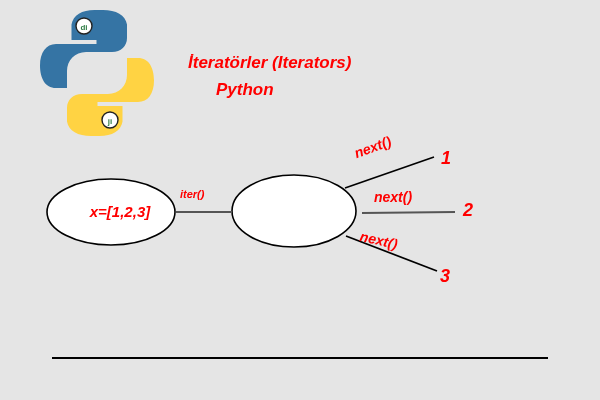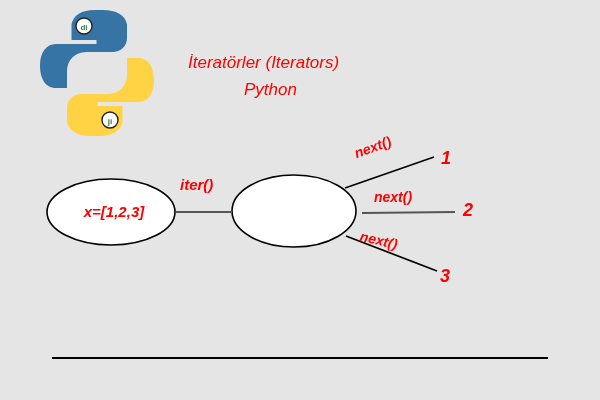--- a/index.html
+++ b/index.html
@@ -24,32 +24,32 @@
     left: 38px;
     top: 8px;
     width: 118px;
     height: 130px;
   }
 
   
   .title-line {
     position: absolute;
     color: #ff0000;
-    font-weight: normal;
+    font-weight: bold;
     font-style: italic;
     font-size: 17px;
     white-space: nowrap;
     letter-spacing: 0px;
   }
   #title-main {
     left: 188px;
     top: 53px;
   }
   #title-sub {
-    left: 244px;
+    left: 216px;
     top: 80px;
     text-align: right;
   }
 
   
   #diagram {
     position: absolute;
     left: 0;
     top: 0;
     width: 600px;
@@ -59,42 +59,42 @@
   .node-label {
     position: absolute;
     color: #ff0000;
     font-weight: bold;
     font-style: italic;
     font-size: 15px;
     white-space: nowrap;
     text-align: center;
   }
   #label-list {
-    left: 68px;
+    left: 74px;
     top: 203px;
     width: 92px;
   }
   #label-iterator {
     left: 246px;
     top: 201px;
     width: 96px;
   }
 
   .edge-label {
     position: absolute;
     color: #ff0000;
     font-weight: bold;
     font-style: italic;
     font-size: 14px;
     white-space: nowrap;
   }
   #label-iter {
     left: 180px;
-    top: 176px;
-    font-size: 15px;
+    top: 188px;
+    font-size: 11px;
   }
   #label-next-1 {
     left: 352px;
     top: 146px;
     transform: rotate(-20deg);
     transform-origin: left top;
   }
   #label-next-2 {
     left: 374px;
     top: 189px;

